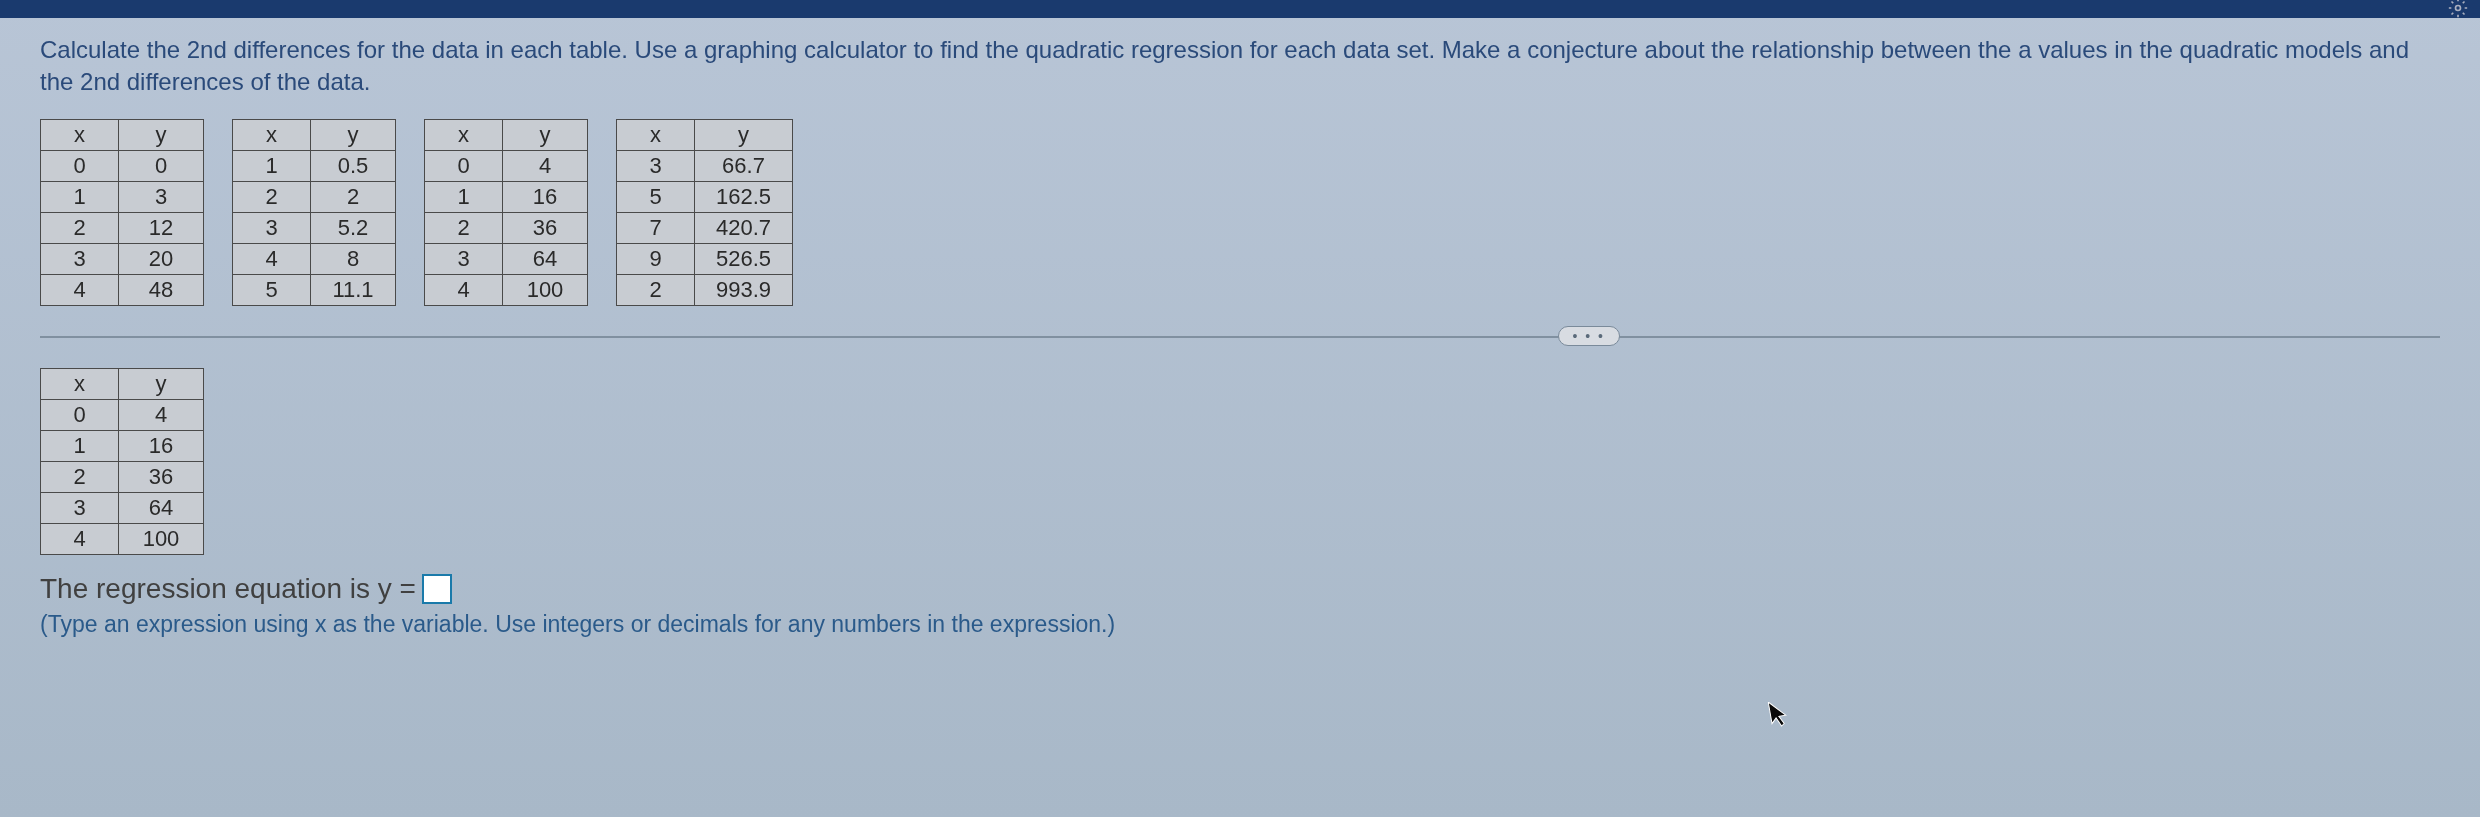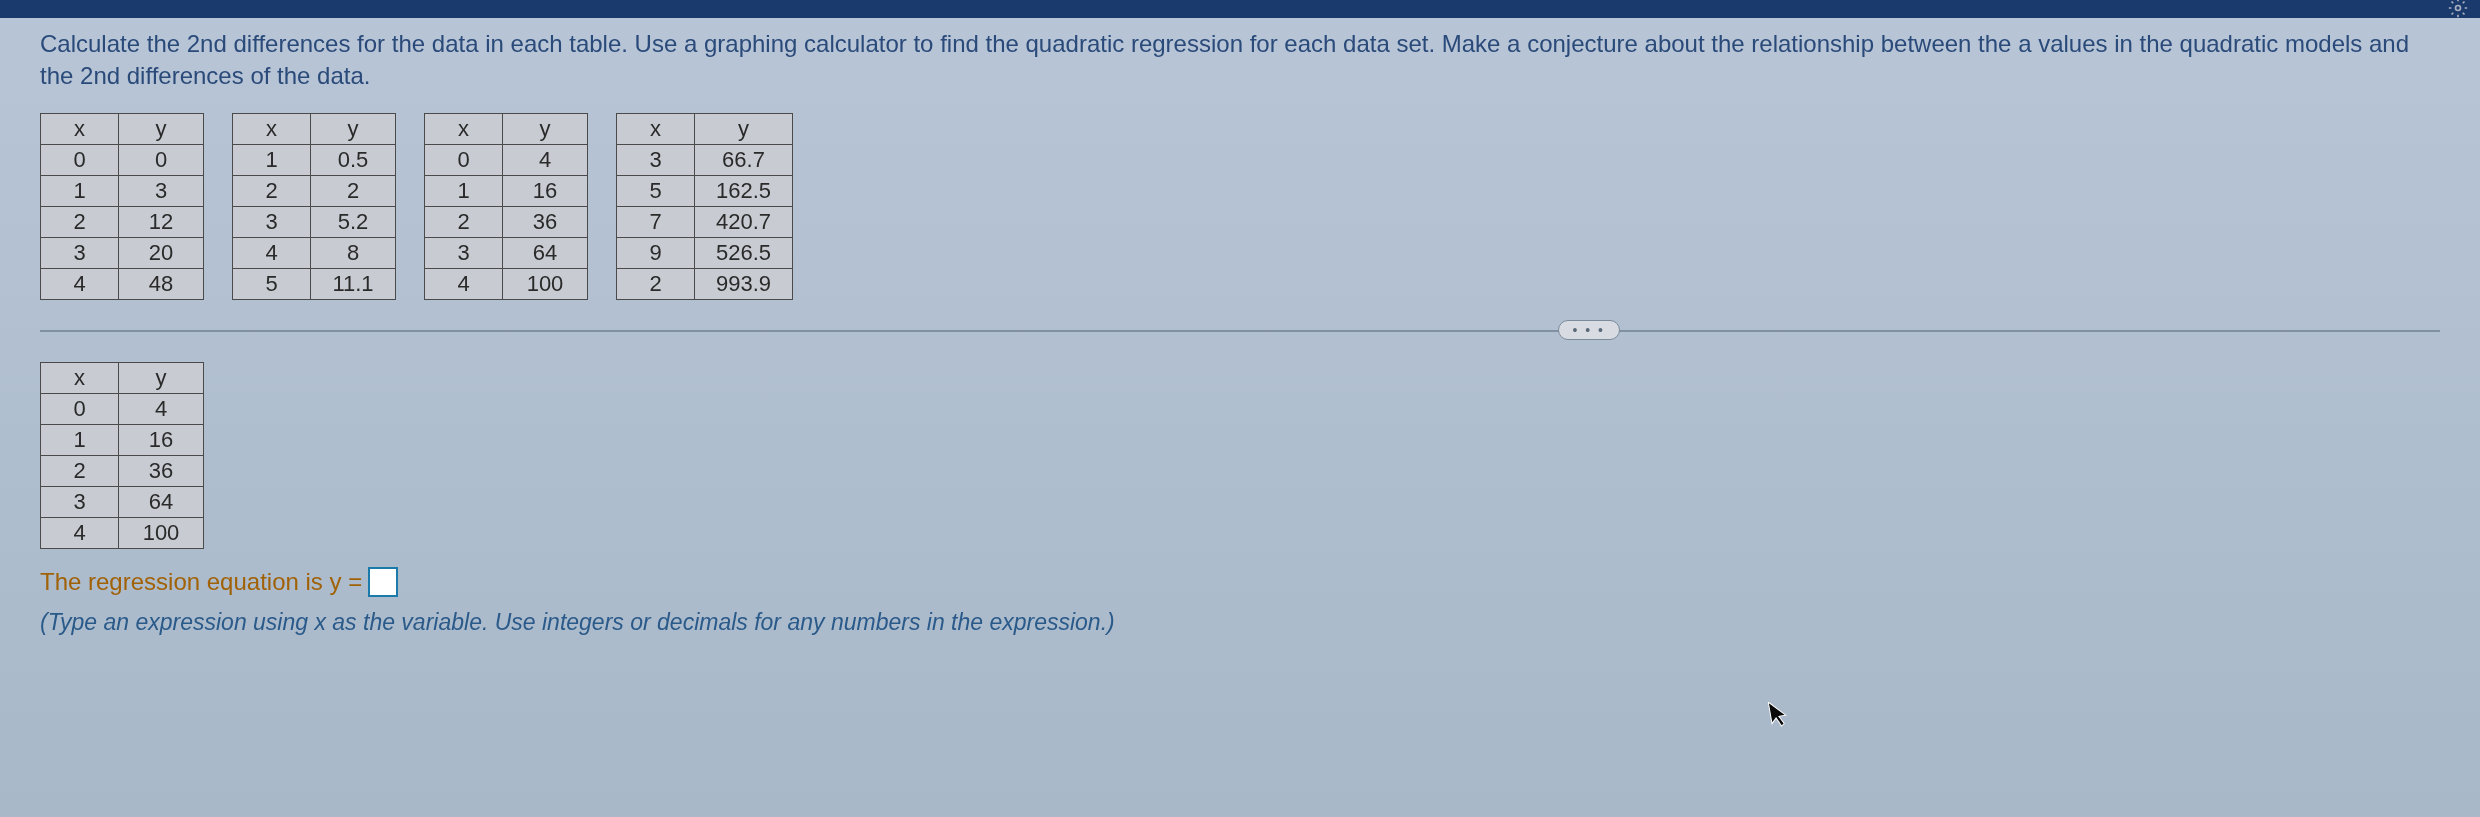--- a/index.html
+++ b/index.html
@@ -18,21 +18,21 @@
       position: relative;
     }
     .gear-icon {
       position: absolute;
       right: 12px;
       top: -2px;
       color: #8a9ab0;
       font-size: 20px;
     }
     .content {
-      padding: 10px 40px;
+      padding: 16px 40px;
     }
     .question-text {
       color: #2a4a7a;
       font-size: 24px;
       line-height: 1.35;
       margin-bottom: 20px;
       max-width: 2400px;
     }
     .tables-row {
       display: flex;
@@ -73,39 +73,38 @@
       padding: 1px 14px;
       font-size: 14px;
       color: #5a6a7a;
       letter-spacing: 2px;
     }
     .answer-section {
       margin-top: 30px;
     }
     .answer-line {
       margin-top: 18px;
-      font-size: 24px;
-      color: #a16207;
+      font-size: 28px;
+      color: #404040;
       display: flex;
       align-items: center;
       gap: 6px;
     }
     .answer-box {
       display: inline-block;
       width: 30px;
       height: 30px;
       border: 2px solid #1a7aaa;
       background: #ffffff;
       vertical-align: middle;
     }
     .hint-text {
       font-size: 23px;
       color: #2a5a8a;
-      margin-top: 12px;
-      font-style: italic;
+      margin-top: 6px;
     }
     .cursor {
       position: absolute;
       left: 1770px;
       top: 700px;
       font-size: 24px;
       color: #0a0a0a;
       transform: rotate(-10deg);
     }
   </style>

